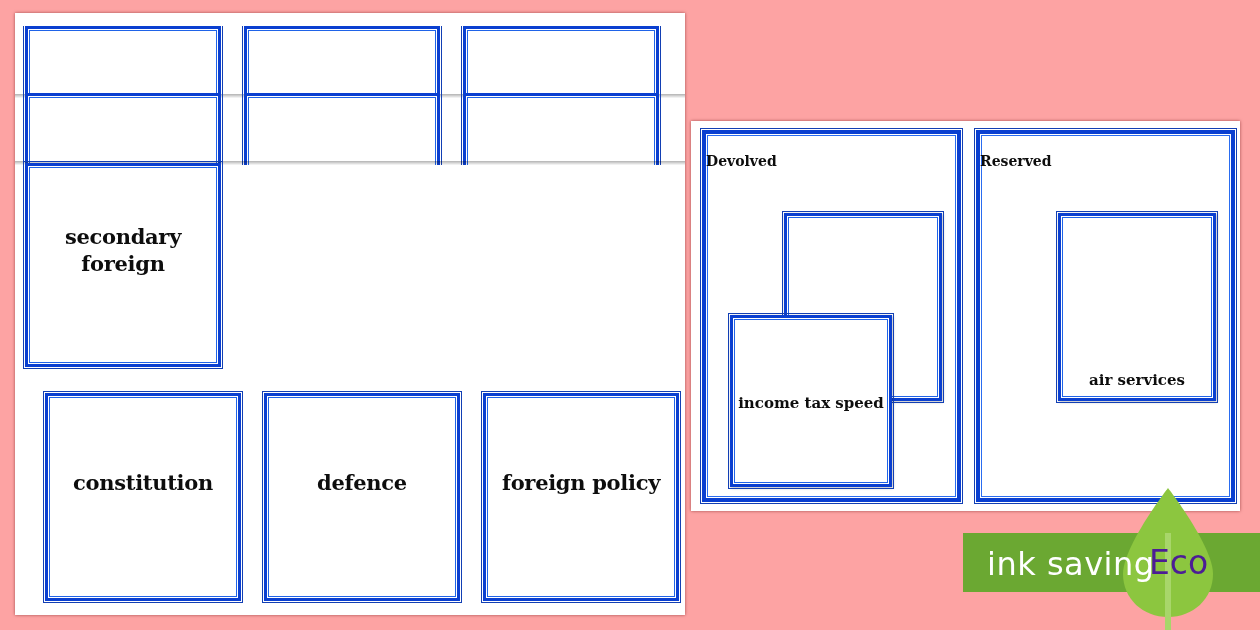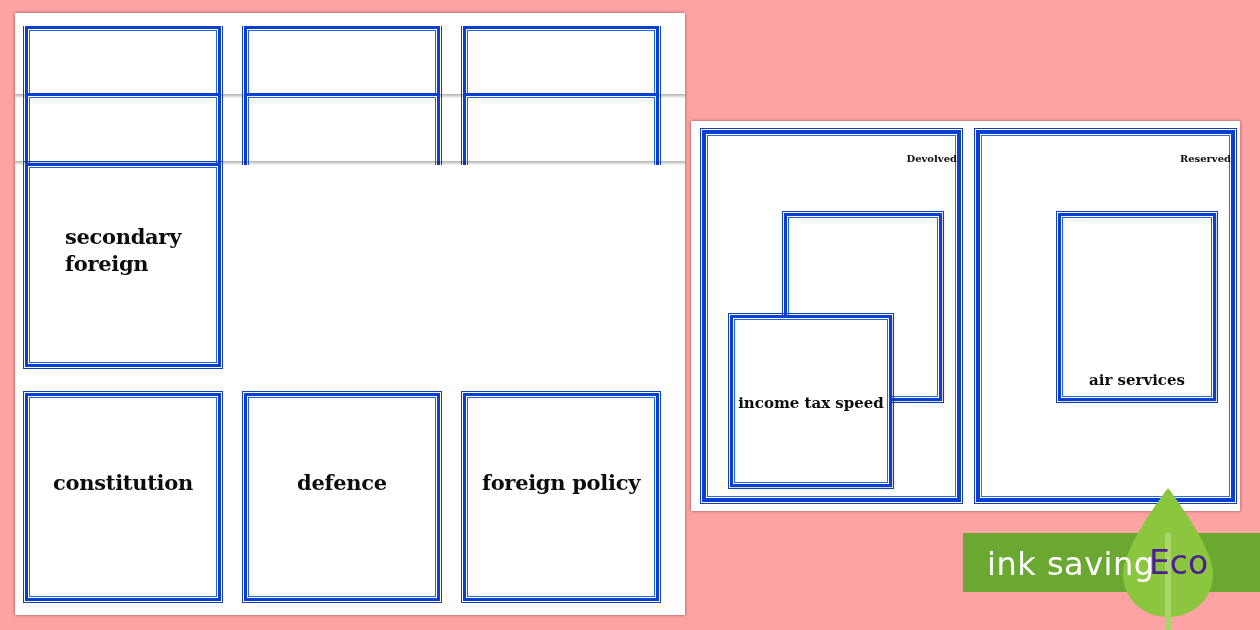--- a/index.html
+++ b/index.html
@@ -54,20 +54,21 @@
     pointer-events: none;
   }
   .word-card .card-text {
     position: relative;
     z-index: 2;
     font-family: "DejaVu Serif", serif;
     font-weight: bold;
     font-size: 21px;
     line-height: 1.28;
     color: #0d0d0d;
+    text-align: center;
     letter-spacing: -0.3px;
     padding: 0 8px;
     transform: translateY(-14px);
   }
 
   
   .clip-row {
     position: absolute;
     left: 0;
     width: 670px;
@@ -98,21 +99,21 @@
     left: 1px; top: 1px; right: 1px; bottom: 1px;
   }
 
   
   .col-1 { left: 10px;  width: 196px; }
   .col-2 { left: 229px; width: 196px; }
   .col-3 { left: 448px; width: 196px; }
 
   
   .row-main { top: 150px;  height: 204px; }
-  .row-bottom { top: 380px; height: 208px; }
+  .row-bottom { top: 380px; height: 208px; margin-left: 20px; }
 
   
   #right-sheet {
     position: absolute;
     left: 691px;
     top: 121px;
     width: 549px;
     height: 390px;
     background: #ffffff;
     box-shadow: 0 0 3px rgba(90,0,0,0.55);
@@ -138,24 +139,24 @@
     left: 1px; top: 1px; right: 1px; bottom: 1px;
     border: 1px solid #2a6cf0;
     pointer-events: none;
   }
 
   .sort-title {
     position: absolute;
     left: 0;
     top: 19px;
     width: 100%;
-    text-align: right;
+    text-align: left;
     font-family: "DejaVu Serif", serif;
     font-weight: bold;
-    font-size: 10px;
+    font-size: 14px;
     color: #0d0d0d;
     letter-spacing: 0px;
   }
 
   
   .mini-card {
     position: absolute;
     background: #ffffff;
     border: 3px solid #0a3fd0;
     outline: 1px solid #123fb4;

